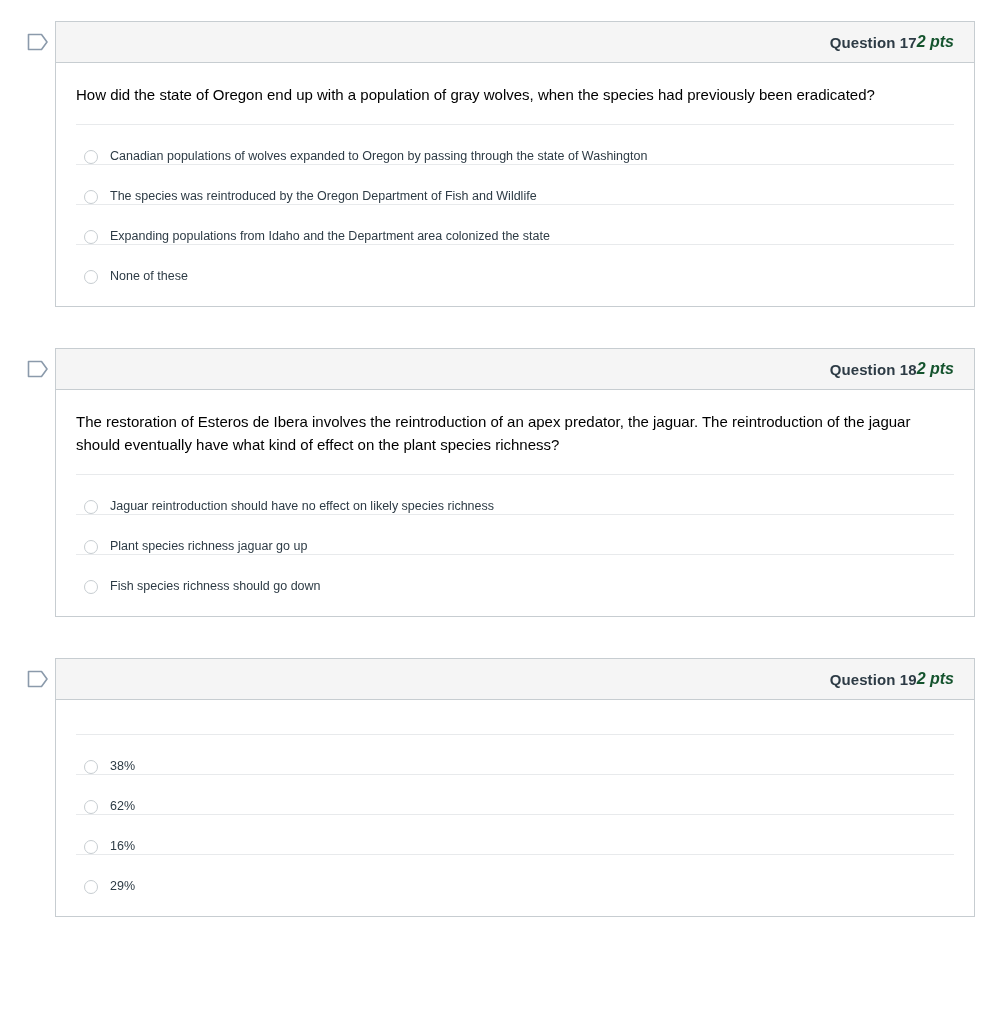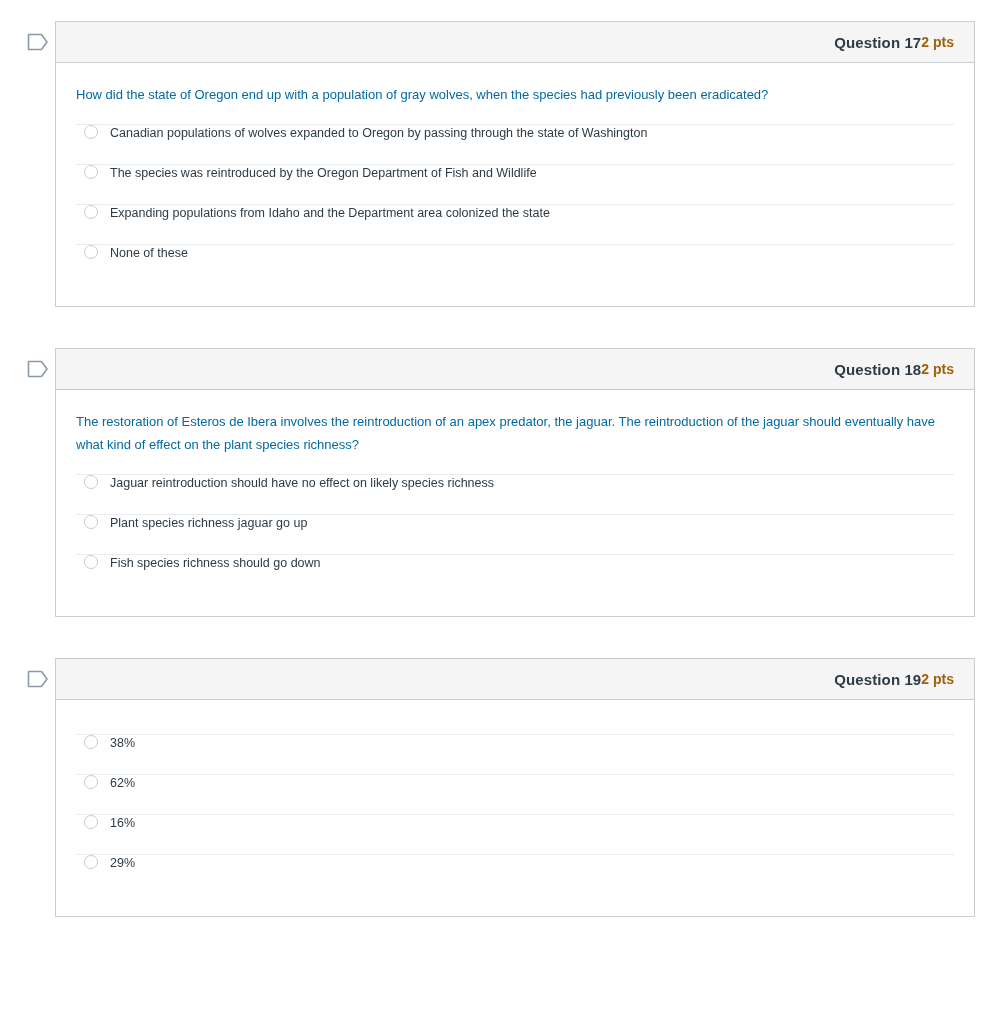--- a/index.html
+++ b/index.html
@@ -56,45 +56,46 @@
     padding: 0 20px;
     box-sizing: border-box;
   }
   .question-name {
     font-size: 15px;
     font-weight: bold;
     color: #2d3b45;
     letter-spacing: 0.1px;
   }
   .question-points {
-    font-size: 14px;
+    font-size: 16px;
     font-weight: bold;
-    color: #a16207;
+    color: #14532d;
+    font-style: italic;
   }
 
   .question-body {
     padding: 20px 20px 0 20px;
   }
 
   .question-text {
-    font-size: 13px;
+    font-size: 15px;
     line-height: 23px;
-    color: #0369a1;
+    color: #000000;
     margin: 0;
     padding: 0 0 4px 0;
     max-width: 880px;
   }
 
   .answers {
     margin-top: 14px;
   }
 
   .answer-row {
     display: flex;
-    align-items: flex-start;
+    align-items: flex-end;
     border-top: 1px solid #e8eaec;
     height: 40px;
     padding: 0 0 0 8px;
     box-sizing: border-box;
   }
 
   .radio {
     flex: 0 0 auto;
     width: 12px;
     height: 12px;

